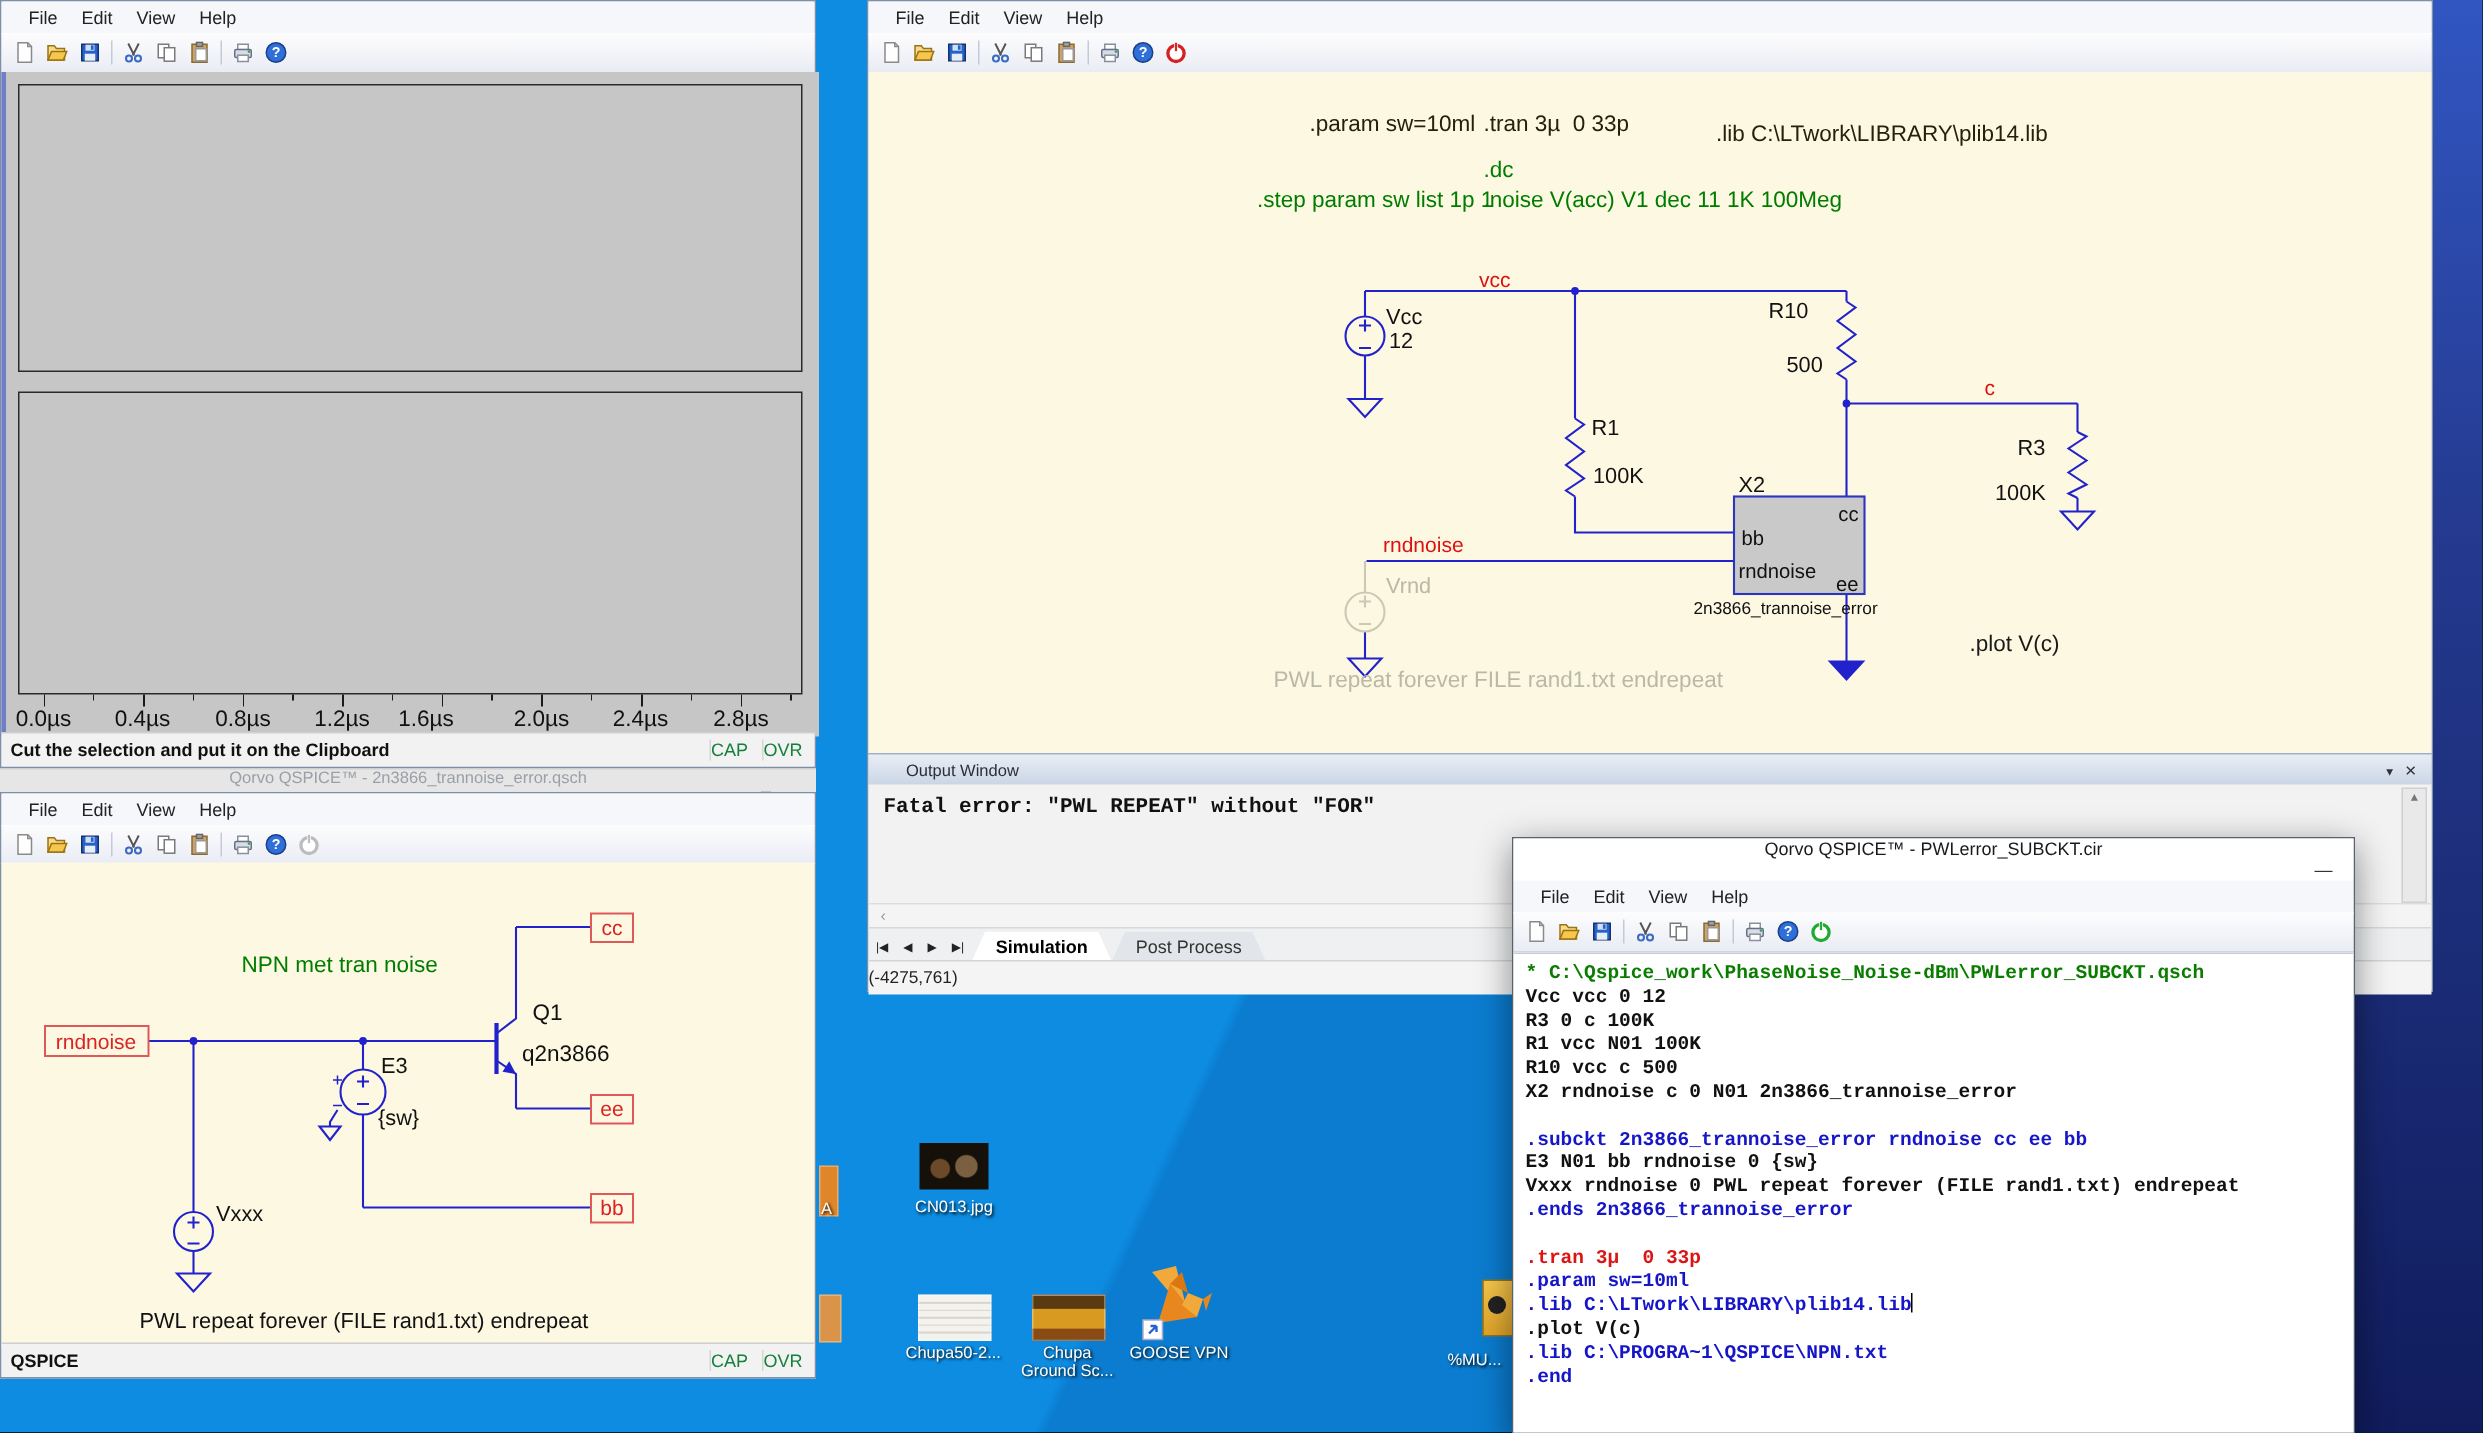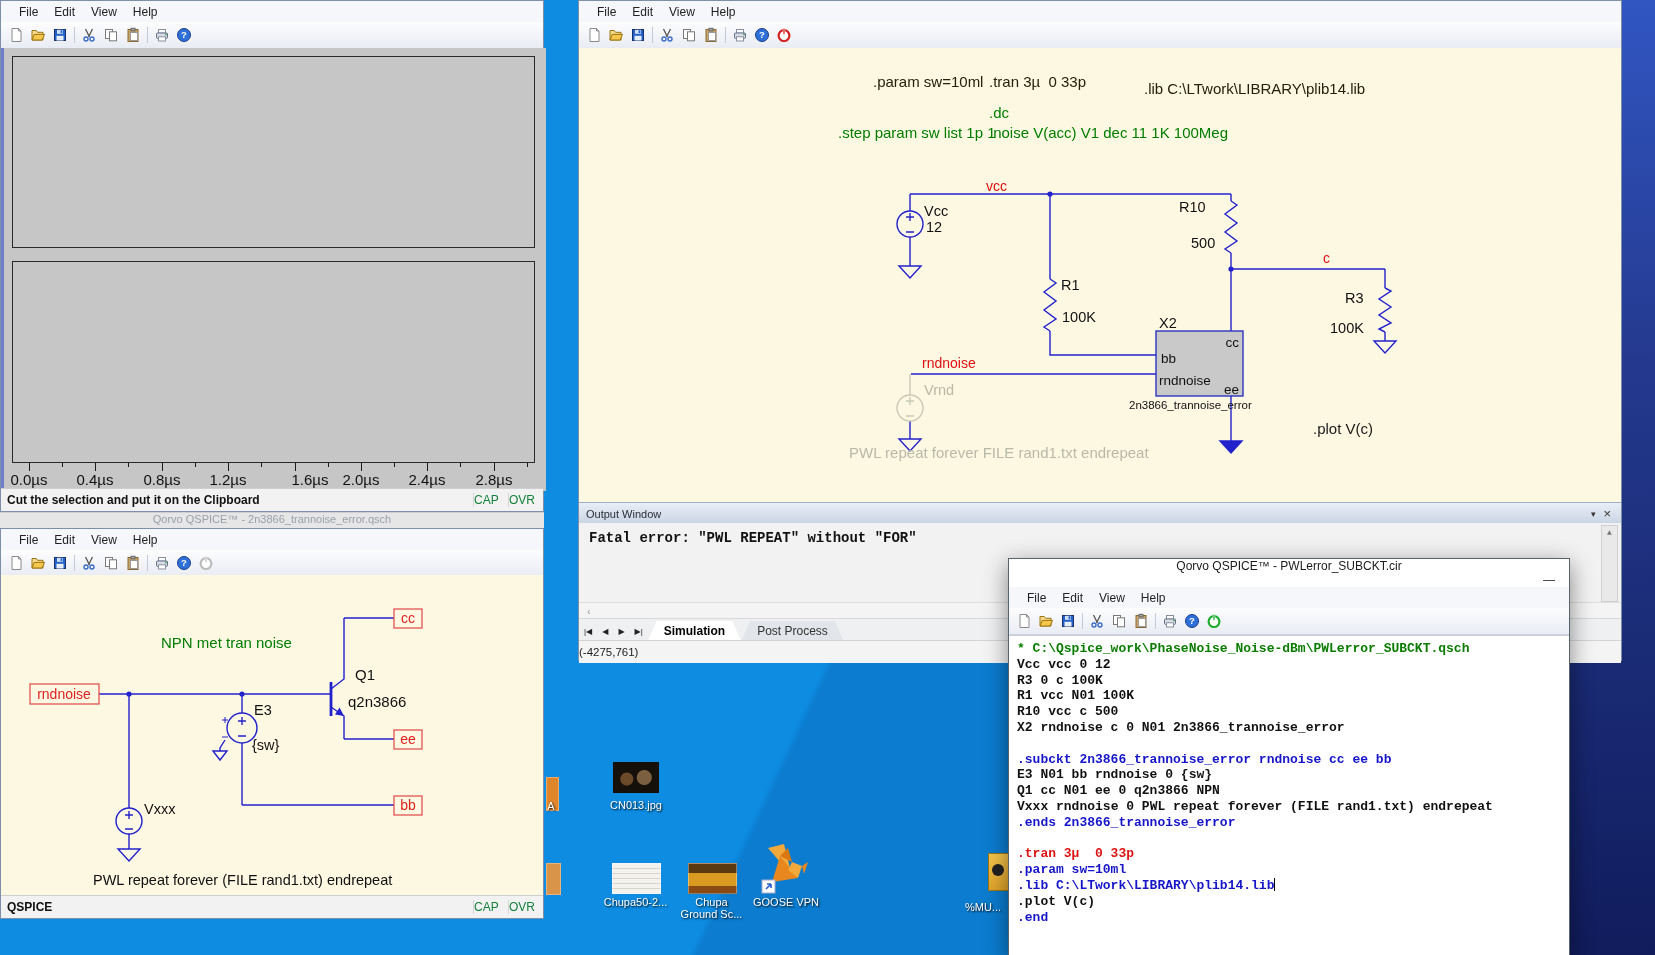--- a/index.html
+++ b/index.html
@@ -287,21 +287,21 @@
           <text x="985" y="190" font-size="14" fill="#dd1111">vcc</text>
           <text x="1322" y="262" font-size="14" fill="#dd1111">c</text>
           <text x="921" y="367" font-size="14" fill="#dd1111">rndnoise</text>
 
           <text x="848" y="457" font-size="15" fill="#b9b9a8">PWL repeat forever FILE rand1.txt endrepeat</text>
         </g>
       </svg>
     </div>
 
     <div class="abs" id="out-hdr">
-      <span style="padding-left:7px">Output Window</span>
+      <span style="padding-left:25px">Output Window</span>
       <span style="margin-left:auto;font-size:9px;color:#333;padding:0 8px">▾</span>
       <span style="font-size:13px;color:#333;padding-right:10px">×</span>
     </div>
     <div class="abs" id="out-body">
       <div style="padding:7px 0 0 10px">Fatal error: "PWL REPEAT" without "FOR"</div>
       <div id="out-vscroll">
         <div style="text-align:center;font-size:8px;color:#777;line-height:13px">▲</div>
       </div>
     </div>
     <div class="abs" id="hscroll">
@@ -376,21 +376,21 @@
       <div class="pane" style="top:213px;height:202px"></div>
       <div class="tickrow">
         <div class="tick-major"></div>
           <div class="tick-minor"></div>
       </div>
       <div class="axlrow">
         <span class="axl" style="left:1px">0.0µs</span>
         <span class="axl" style="left:67px">0.4µs</span>
         <span class="axl" style="left:134px">0.8µs</span>
         <span class="axl" style="left:200px">1.2µs</span>
-        <span class="axl" style="left:282px">1.6µs</span>
+        <span class="axl" style="left:256px">1.6µs</span>
         <span class="axl" style="left:333px">2.0µs</span>
         <span class="axl" style="left:399px">2.4µs</span>
         <span class="axl" style="left:466px">2.8µs</span>
       </div>
     </div>
     <div class="statusbar" style="bottom:0">
       <span class="sb-text">Cut the selection and put it on the Clipboard</span>
       <span class="sb-flag">CAP</span>
       <span class="sb-flag">OVR</span>
     </div>
@@ -577,25 +577,25 @@
     <div id="nl-body">
       <div class="nl lnG">* C:\Qspice_work\PhaseNoise_Noise-dBm\PWLerror_SUBCKT.qsch</div>
       <div class="nl lnK">Vcc vcc 0 12</div>
       <div class="nl lnK">R3 0 c 100K</div>
       <div class="nl lnK">R1 vcc N01 100K</div>
       <div class="nl lnK">R10 vcc c 500</div>
       <div class="nl lnK">X2 rndnoise c 0 N01 2n3866_trannoise_error</div>
       <div class="nl lnK"></div>
       <div class="nl lnB">.subckt 2n3866_trannoise_error rndnoise cc ee bb</div>
       <div class="nl lnK">E3 N01 bb rndnoise 0 {sw}</div>
-      <div class="nl lnK">Q1 cc N01 ee 0 q2n3866 NPN</div>
       <div class="nl lnK"><b>Vxxx</b><span> rndnoise 0 PWL repeat forever (FILE rand1.txt) endrepeat</span></div>
       <div class="nl lnB">.ends 2n3866_trannoise_error</div>
       <div class="nl lnK"></div>
       <div class="nl lnR">.tran 3µ  0 33p</div>
       <div class="nl lnB">.param sw=10ml</div>
       <div class="nl lnB"><span>.lib C:\LTwork\LIBRARY\plib14.lib</span><span class="caret"></span></div>
       <div class="nl lnK">.plot V(c)</div>
+      <div class="nl lnB">.lib C:\PROGRA~1\QSPICE\NPN.txt</div>
       <div class="nl lnB">.end</div>
     </div>
   </div>
 
 </div>
 
 </body></html>

